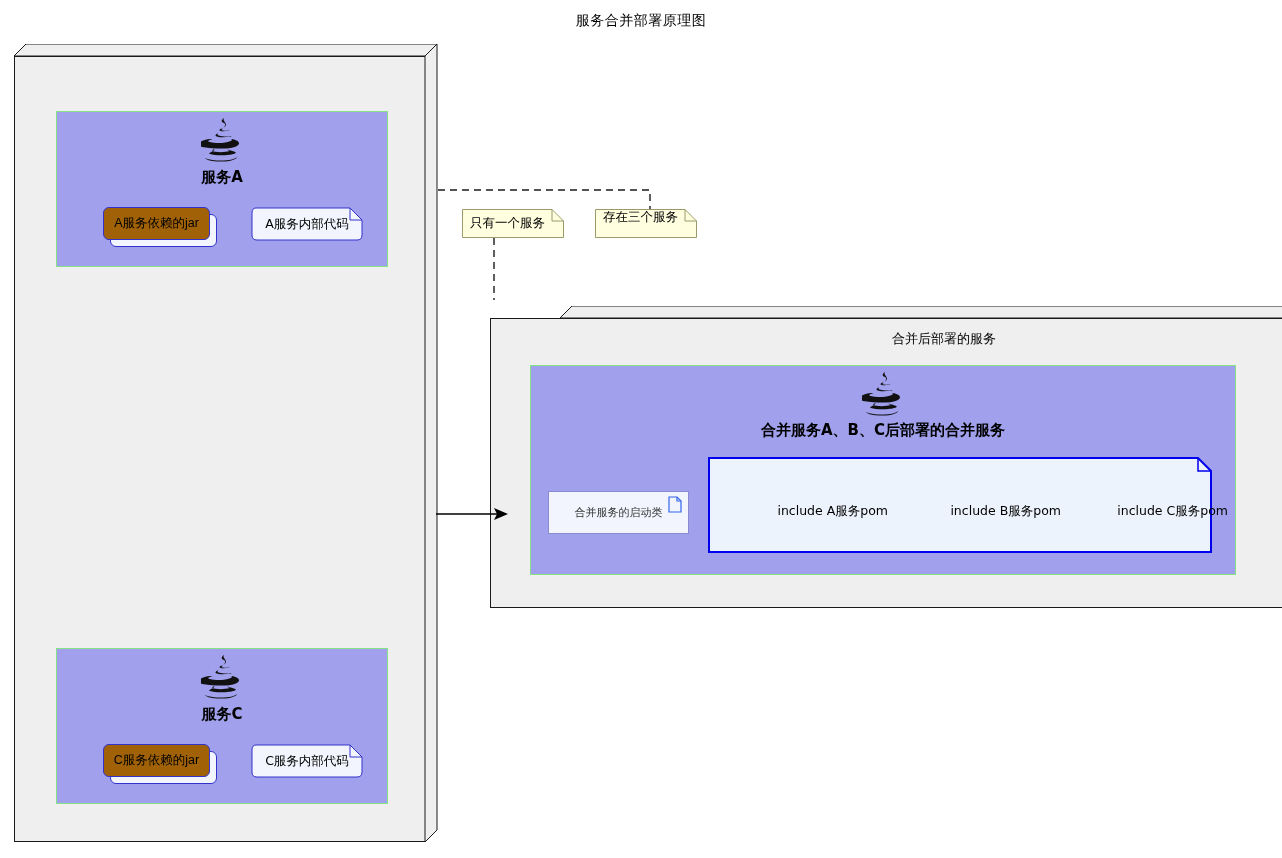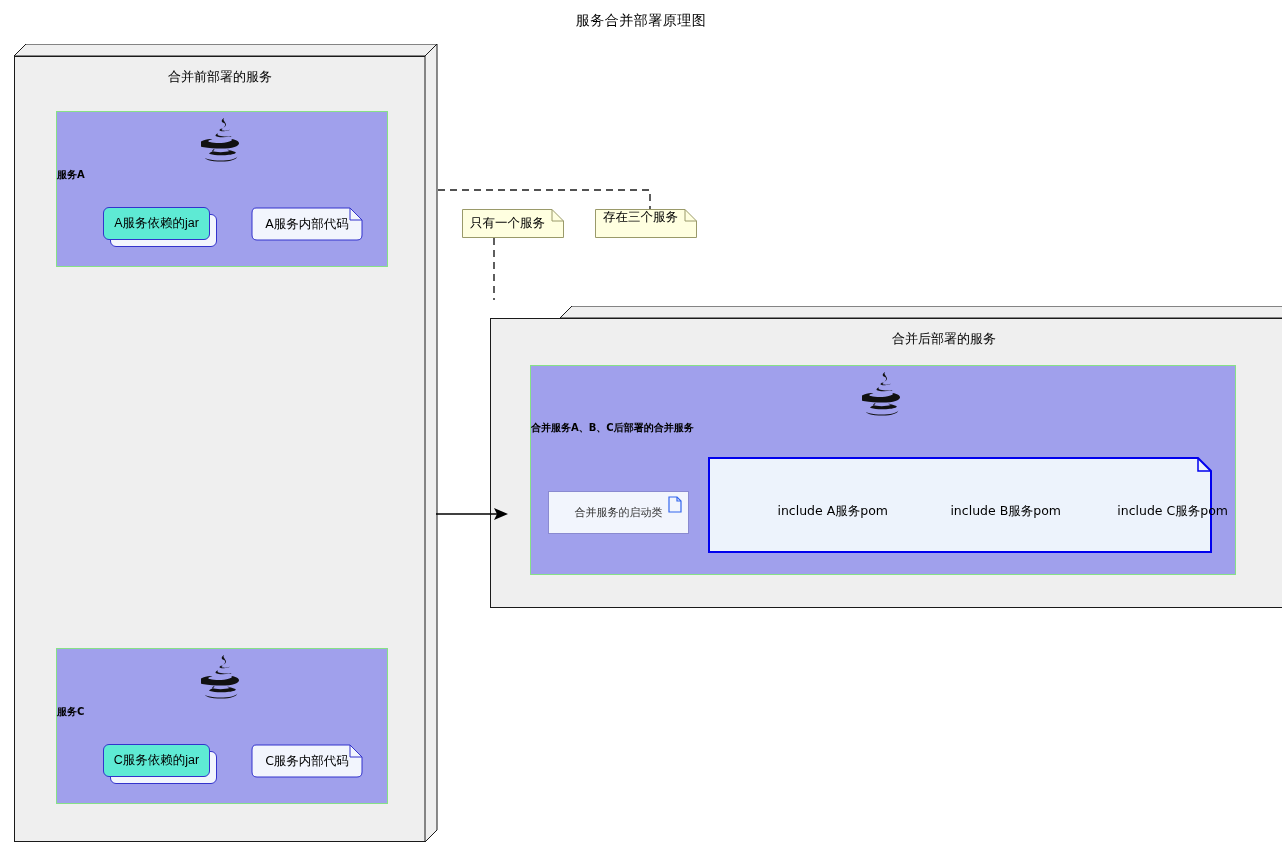--- a/index.html
+++ b/index.html
@@ -65,22 +65,22 @@
   .service-box {
     position: absolute;
     background: #a0a0ec;
     border: 1px solid #87e187;
     box-sizing: border-box;
   }
   .service-name {
     position: absolute;
     left: 0;
     right: 0;
-    text-align: left;
-    font-size: 10px;
+    text-align: center;
+    font-size: 15px;
     font-weight: bold;
     font-family: "DejaVu Sans", "Liberation Sans", sans-serif;
   }
   .java-icon {
     position: absolute;
     width: 44px;
     height: 44px;
   }
   
   .artifact-stack {
@@ -97,21 +97,21 @@
     border: 1px solid #3333cc;
     border-radius: 6px;
   }
   .artifact-stack .front-card {
     position: absolute;
     left: 0;
     top: 0;
     width: 100%;
     height: 100%;
     box-sizing: border-box;
-    background: #5eead4;
+    background: #a16207;
     border: 1px solid #3333cc;
     border-radius: 6px;
     display: flex;
     align-items: center;
     justify-content: center;
     font-size: 12.5px;
   }
   
   .fold-wrap {
     position: absolute;
@@ -207,21 +207,20 @@
 <body>
 
 <div id="diagram-title">服务合并部署原理图</div>
 
 <div class="node3d" id="node-before" style="left:14px; top:44px; width:424px; height:798px;">
   <div class="face"></div>
   <svg class="bevel" width="424" height="798" viewBox="0 0 424 798">
     <polygon points="0,12 12,0 423,0 411,12" fill="#efefef" stroke="#1a1a1a" stroke-width="1"></polygon>
     <polygon points="411,12 423,0 423,786 411,798" fill="#efefef" stroke="#1a1a1a" stroke-width="1"></polygon>
   </svg>
-  <div class="node-title">合并前部署的服务</div>
 
   <div class="service-box" style="left:42px; top:67px; width:332px; height:156px;">
     <svg class="java-icon" style="left:144px; top:6px;" viewBox="0 0 64 64">
       <g fill="#111111">
         <path d="M33.8 7.2c3.6 3.6 -1.2 6.8 -1.2 6.8s5.6 -2.9 3.1 -6.5c-2.3 -3.4 -4.1 -5.1 -2.2 -7.5 0 0 -4.9 2.6 -2.8 5.7 .8 1.2 3.1 1.5 3.1 1.5z"></path>
         <path d="M29.4 15.2c0 0 -3.3 1.9 -2.3 3.1 1.6 1.8 8.6 .9 11.4 .3 1.9 -.4 3.1 -1.6 3.1 -1.6s-1.3 .9 -3.3 1.2c-3.3 .5 -8.4 .4 -8.4 -.6 0 -.9 2.1 -1.8 2.1 -1.8s-2.6 .1 -2.6 -.6z"></path>
         <path d="M24.7 22.2c-2.5 2.8 1.9 4.3 9.2 4.6 5.9 .2 11.2 -.8 11.2 -.8s-1.5 .9 -4.4 1.4c-8 1.4 -19.6 .7 -19.6 -1.9 0 -1.7 3 -2.9 3.6 -3.3z"></path>
         <path d="M44.2 30.4c0 0 2.6 2.2 -2.9 3.9 -10.4 3.2 -21.6 2.4 -28.3 .7 -4.8 -1.2 -.6 -2.9 1 -3.2 1.7 -.4 2.6 -.3 2.6 -.3 -5.3 -3.8 -34.4 7.4 -14.8 10.6 53.5 8.6 65.3 -8.2 42.4 -11.7z"></path>
         <path d="M19.6 44.8c0 0 -4.2 2.5 -3 3.2 3.6 2 17.3 2.5 25.2 .1 -2.1 -1.5 -4.6 -2.4 -4.6 -2.4s7.4 1.3 12.7 3.8c1.4 .7 .7 1.7 -1.2 2.4 -6.3 2.4 -27.5 3.2 -35.7 .4 -1.8 -.6 -1.1 -1.6 .5 -2.3 3 -1.4 6.1 -2.4 6.1 -5.2z"></path>
         <path d="M52.8 55.6c-1 6.1 -27.6 8.2 -41.9 4.4 -3.8 -1 -5.1 -2 -5.1 -2s2 4.2 18.6 5.2c16.1 1 28.1 -2.5 28.4 -7.6z"></path>

